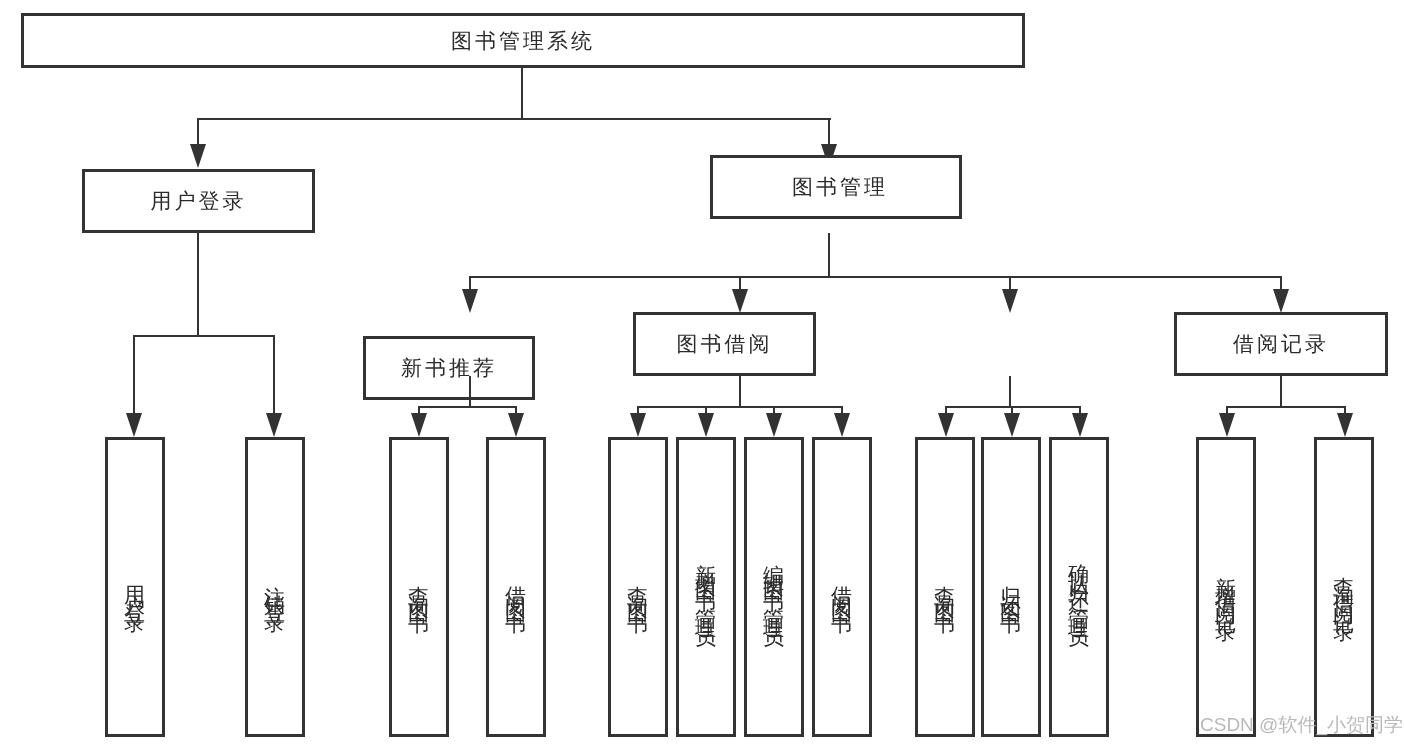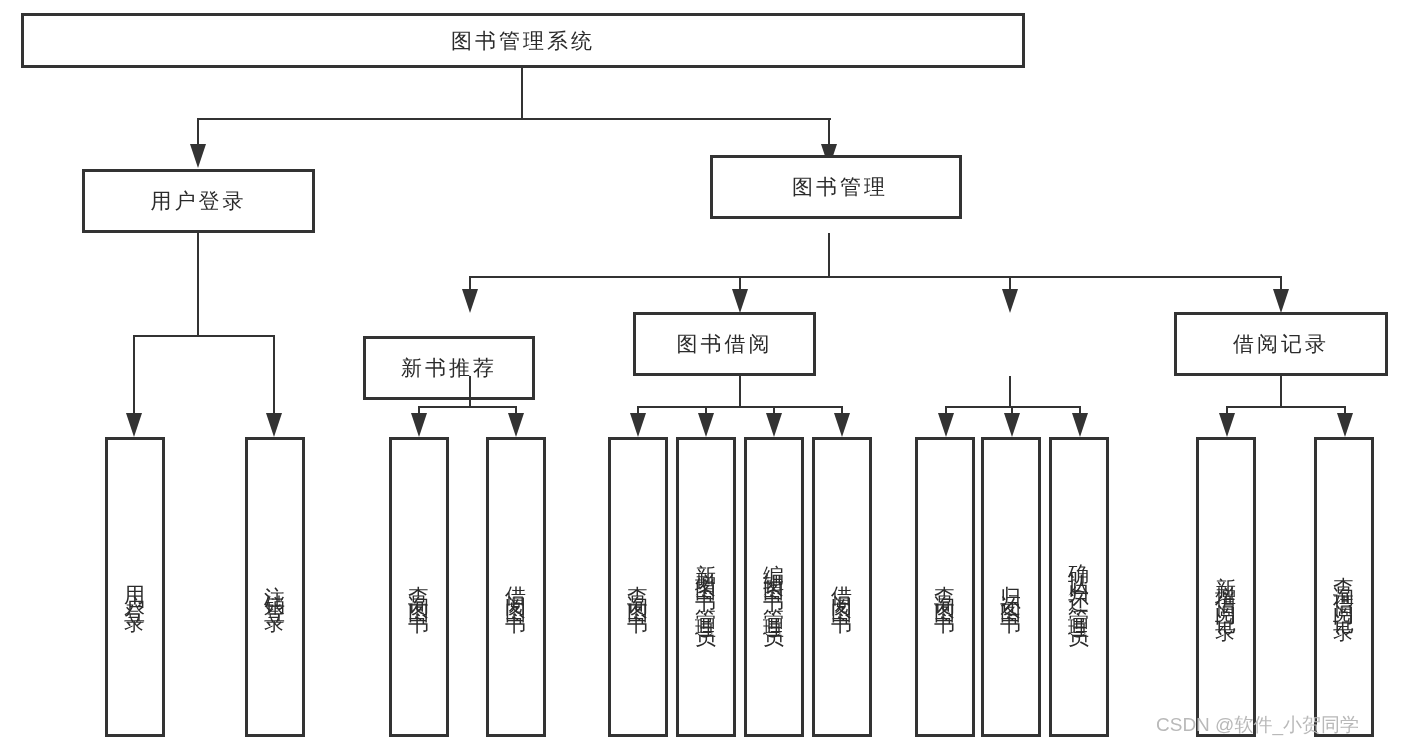--- a/index.html
+++ b/index.html
@@ -39,21 +39,21 @@
   .hline { position: absolute; height: 2px; background: #333333; }
   .arrow {
     position: absolute;
     width: 0; height: 0;
     border-left: 8px solid transparent;
     border-right: 8px solid transparent;
     border-top: 24px solid #333333;
   }
   .watermark {
     position: absolute;
-    left: 1156px;
+    left: 1200px;
     top: 712px;
     font-size: 19px;
     color: #b9b9b9;
     white-space: nowrap;
   }
 </style>
 </head>
 <body>
 
 <div class="canvas">

